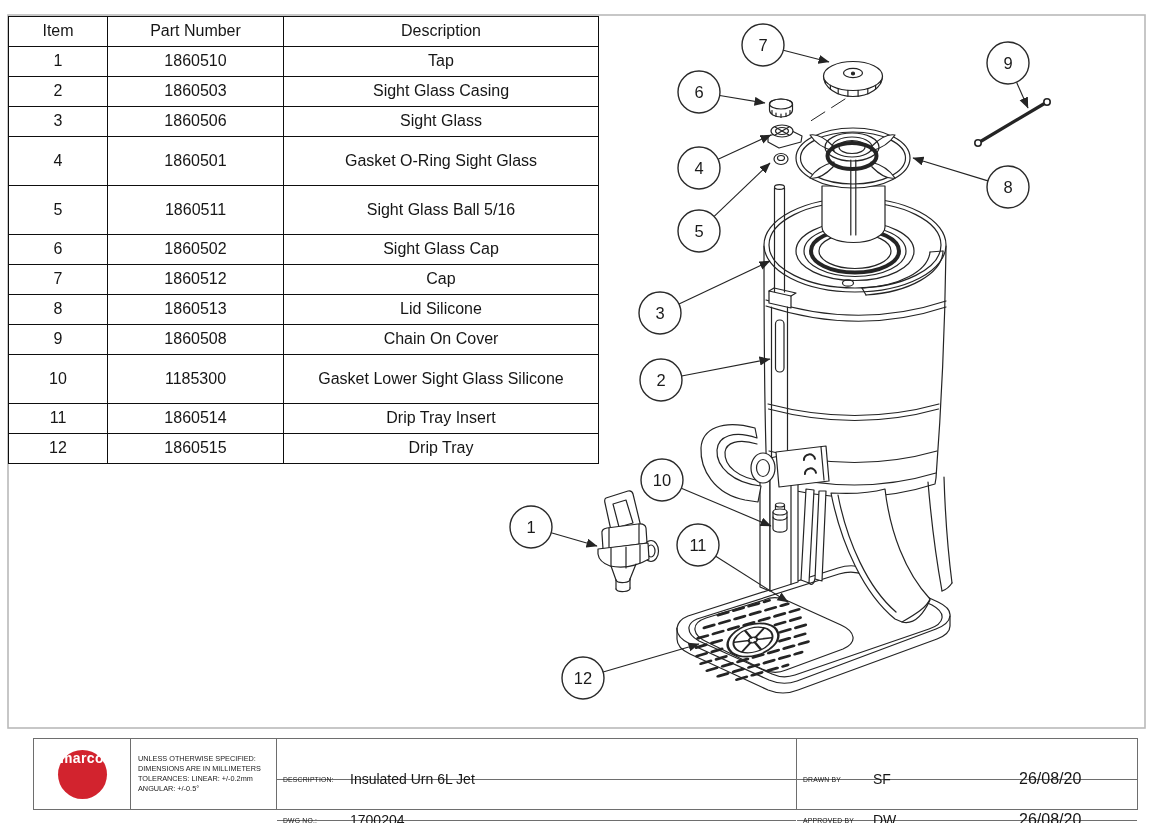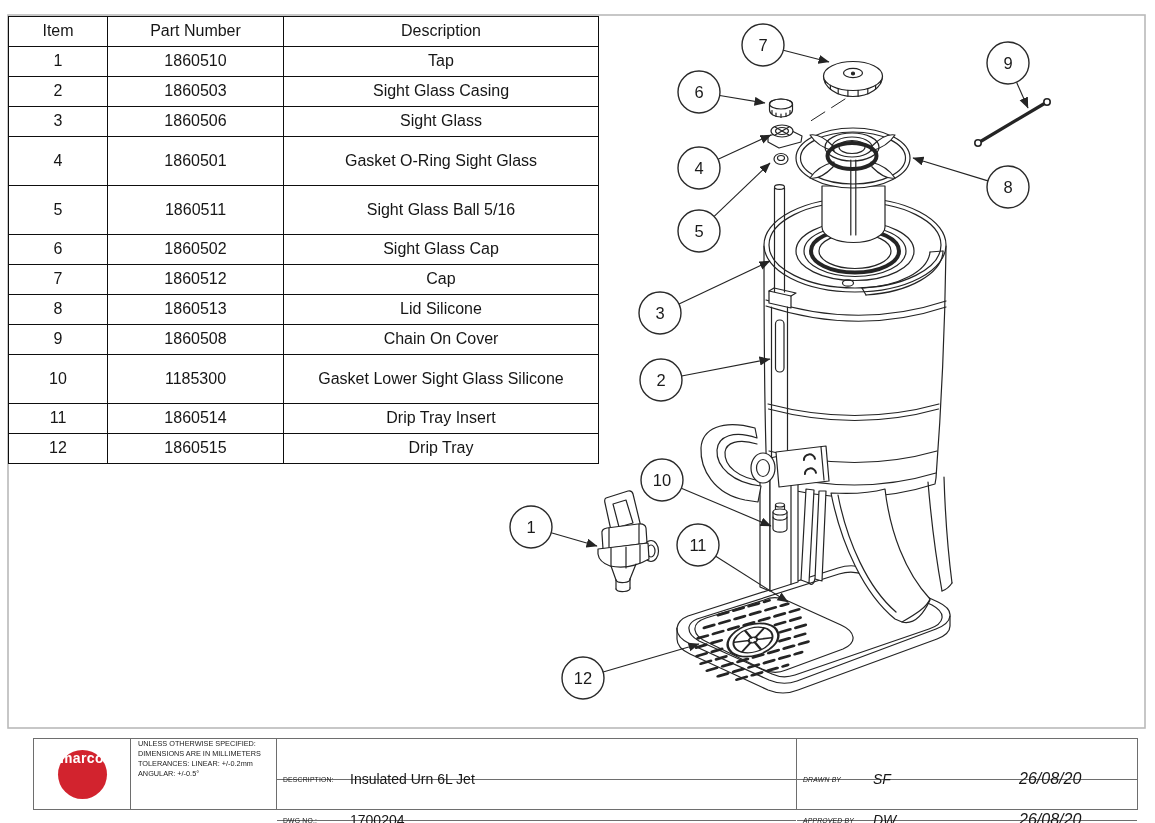--- a/index.html
+++ b/index.html
@@ -14,24 +14,24 @@
     color:#161616;text-align:center;padding:4px;height:21px;line-height:1.15;white-space:nowrap;overflow:hidden;}
   .parts-table tr.tall td{height:40px;}
 
   
   .title-block{position:absolute;left:33px;top:738px;width:1105px;height:72px;display:flex;
     background:#fff;border:1px solid #6e6e6e;box-sizing:border-box;color:#161616;}
   .tb-cell{border-right:1px solid #6e6e6e;box-sizing:border-box;}
   .tb-logo{width:97px;display:flex;align-items:center;justify-content:center;}
   .logo-circle{width:49px;height:49px;border-radius:50%;background:#d2232e;color:#fff;
     display:flex;align-items:flex-start;justify-content:center;font-size:14px;font-weight:700;letter-spacing:.4px;}
-  .tb-notes{width:146px;display:flex;flex-direction:column;justify-content:flex-start;
+  .tb-notes{width:146px;display:flex;flex-direction:column;justify-content:center;
     padding-left:7px;font-size:7.3px;line-height:10px;color:#222;}
   .tb-mid{flex:1;display:flex;flex-direction:column;}
-  .tb-right{width:340px;display:flex;flex-direction:column;border-right:none;font-style:italic;}
+  .tb-right{width:340px;display:flex;flex-direction:column;border-right:none;}
   .tb-row{flex:1;display:flex;border-bottom:1px solid #6e6e6e;min-height:0;margin-top:40px;}
   .tb-row:last-child{border-bottom:none;}
   .tb-label{width:64px;font-size:6.8px;display:flex;align-items:center;padding-left:6px;
     border-right:1px solid #6e6e6e;box-sizing:border-box;color:#1a1a1a;letter-spacing:.2px;}
   .tb-value{flex:1;font-size:14px;display:flex;align-items:center;padding-left:9px;}
   .tb-rlabel{width:67px;font-size:6.8px;display:flex;align-items:center;padding-left:6px;
     border-right:1px solid #6e6e6e;box-sizing:border-box;letter-spacing:.2px;}
   .tb-rvalue{width:146px;font-size:14px;display:flex;align-items:center;padding-left:9px;
     border-right:1px solid #6e6e6e;box-sizing:border-box;}
   .tb-date{flex:1;font-size:16px;display:flex;align-items:center;padding-left:9px;}

